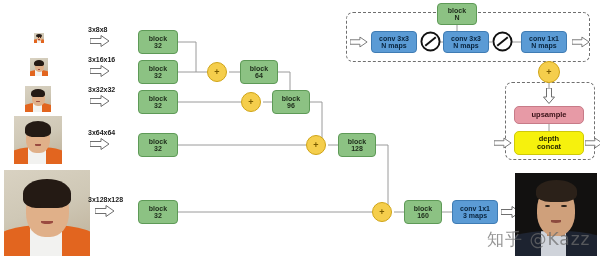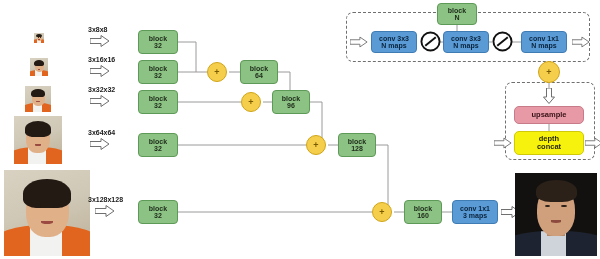--- a/index.html
+++ b/index.html
@@ -344,14 +344,15 @@
     <span>upsample</span>
   </div>
 
   <svg class="farrow" style="left:494px;top:137px;" width="18" height="12" viewBox="0 0 20 12">
     <polygon points="0,3.5 11,3.5 11,0.5 19,6 11,11.5 11,8.5 0,8.5" fill="#ffffff" stroke="#6f6f6f" stroke-width="1"></polygon>
     </svg>
   <svg class="farrow" style="left:585px;top:137px;" width="18" height="12" viewBox="0 0 20 12">
     <polygon points="0,3.5 11,3.5 11,0.5 19,6 11,11.5 11,8.5 0,8.5" fill="#ffffff" stroke="#6f6f6f" stroke-width="1"></polygon>
     </svg>
 
+  <div class="watermark" style="left:487px;top:228px;">知乎 @Kazz</div>
 
 </div>
 
 </body></html>

